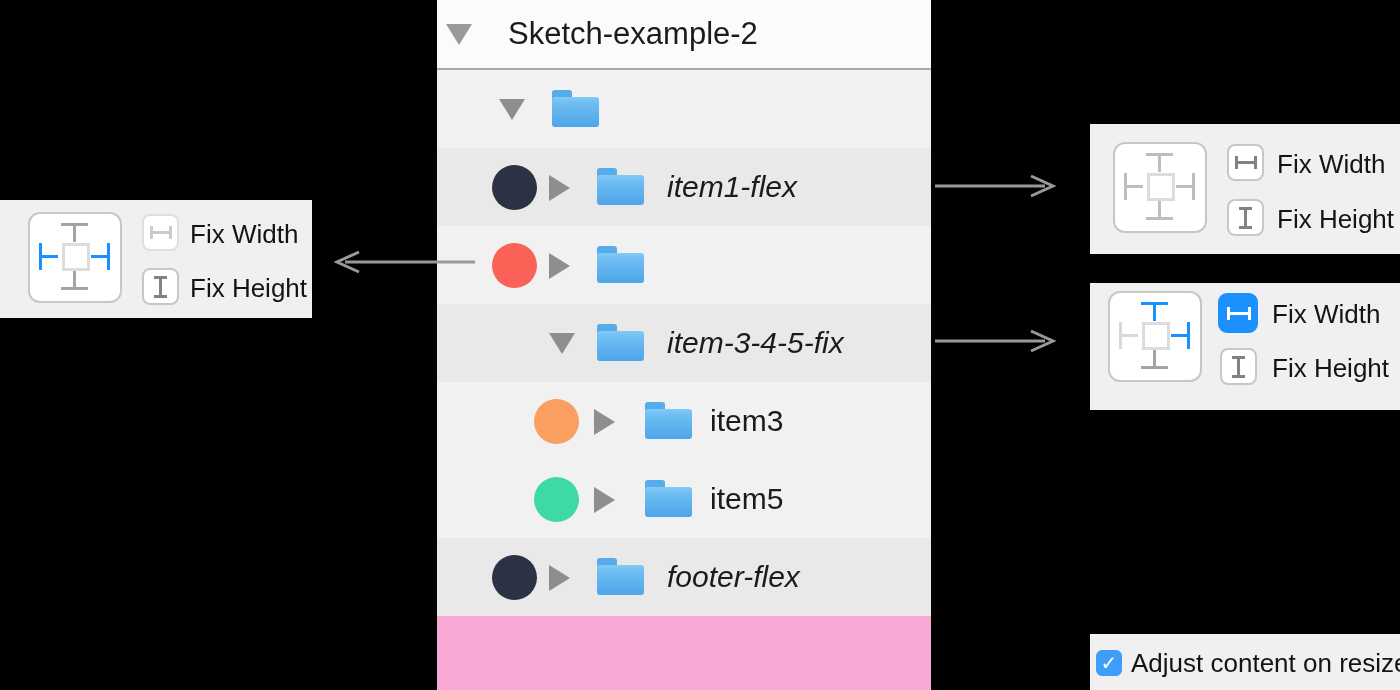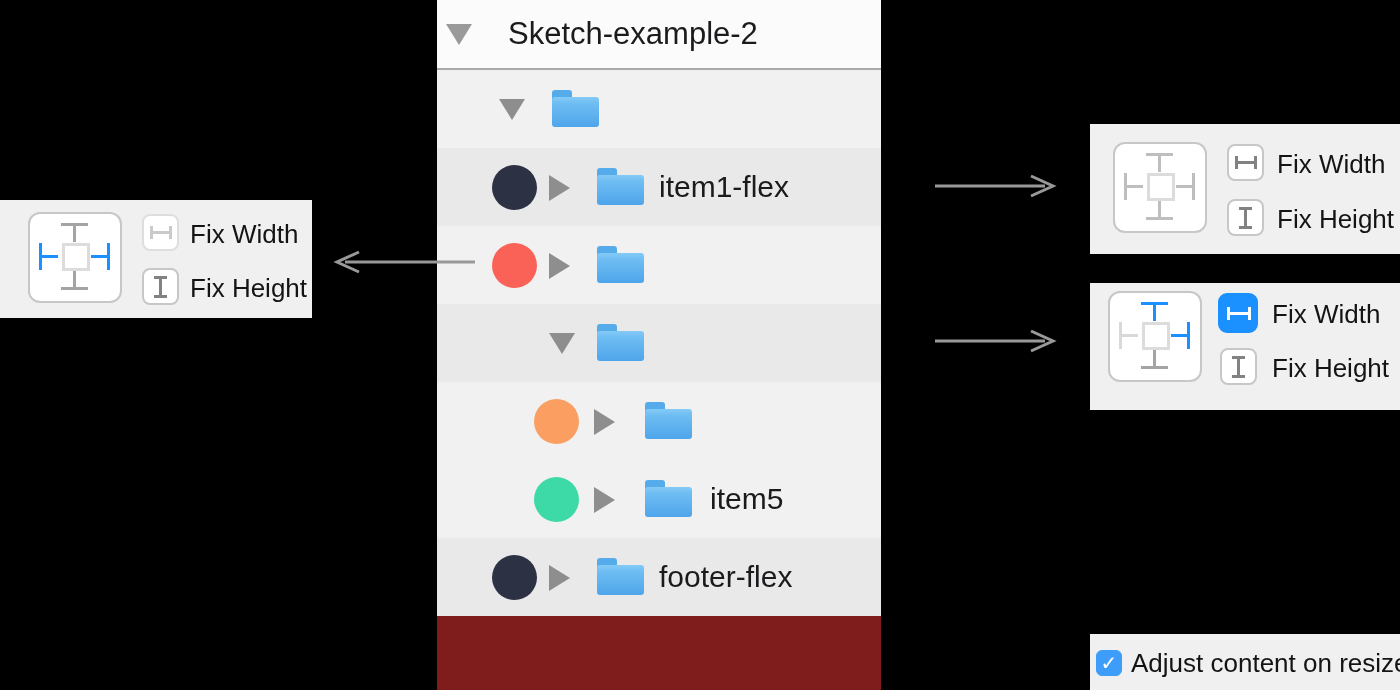--- a/index.html
+++ b/index.html
@@ -4,42 +4,42 @@
 <style>
   html,body{margin:0;padding:0;}
   body{
     width:1400px;height:690px;background:#000;overflow:hidden;position:relative;
     font-family:"Liberation Sans","DejaVu Sans",sans-serif;
     -webkit-font-smoothing:antialiased;
   }
   .stage{position:absolute;inset:0;}
 
   
-  .layers-panel{position:absolute;left:437px;top:0;width:444px;height:690px;background:#7f1d1d;}
+  .layers-panel{position:absolute;left:437px;top:0;width:494px;height:690px;background:#f9a8d4;}
   .lp-header{position:relative;height:68px;background:#FBFBFB;}
   .lp-sep{height:2px;background:#A9A9A9;}
   .row{position:relative;height:78px;}
   .shade-l{background:#F1F1F1;}
   .shade-d{background:#E9E9E9;}
   .row .label, .lp-header .title{
     position:absolute;font-size:30px;font-weight:500;color:#1B1B1E;line-height:78px;white-space:nowrap;
   }
   .lp-header .title{left:71px;line-height:68px;font-size:31px;}
   .tri{position:absolute;width:0;height:0;}
   .tri.down{border-left:13px solid transparent;border-right:13px solid transparent;border-top:21px solid #8E8E8E;top:29px;}
   .tri.right{border-top:13px solid transparent;border-bottom:13px solid transparent;border-left:21px solid #8E8E8E;top:27px;}
   .lp-header .tri.down{left:9px;top:24px;border-top-color:#9A9A9A;}
   .dot{position:absolute;width:45px;height:45px;border-radius:50%;top:17px;}
   .folder{position:absolute;width:47px;height:37px;top:20px;}
   .folder .tab{position:absolute;left:0;top:0;width:20px;height:12px;background:#56ACEB;border-radius:3px 3px 0 0;}
   .folder .body{position:absolute;left:0;top:7px;width:47px;height:30px;border-radius:3px;
     background:linear-gradient(#85CAF6,#6FBEF3 20%,#4EA5EA);}
   
   .pos-grid .tri{left:62px;} .pos-grid .folder{left:115px;} .pos-grid .label{left:185px;}
-  .pos-l2 .dot{left:55px;} .pos-l2 .tri{left:112px;} .pos-l2 .folder{left:160px;} .pos-l2 .label{left:222px;}
+  .pos-l2 .dot{left:55px;} .pos-l2 .tri{left:112px;} .pos-l2 .folder{left:160px;} .pos-l2 .label{left:230px;font-style:italic;}
   .pos-l3 .dot{left:97px;} .pos-l3 .tri{left:157px;} .pos-l3 .folder{left:208px;} .pos-l3 .label{left:273px;}
 
   
   .callout{position:absolute;background:#F0F0F0;}
   #callout-left{left:0;top:200px;width:312px;height:118px;}
   #callout-right-top{left:1090px;top:124px;width:310px;height:130px;}
   #callout-right-mid{left:1090px;top:283px;width:310px;height:127px;}
   #resize-options{left:1090px;top:634px;width:310px;height:56px;background:#F0F0F0;}
 
   
@@ -138,29 +138,31 @@
           <i class="body"></i>
         </span>
     </div>
 
     <div class="row shade-d pos-l2">
       <span class="tri down"></span>
       <span class="folder">
           <i class="tab"></i>
           <i class="body"></i>
         </span>
+      <span class="label">item-3-4-5-fix</span>
     </div>
 
     <div class="row shade-l pos-l3">
       <span class="dot" style="background-color: rgb(250, 158, 98);"></span>
       <span class="tri right"></span>
       <span class="folder">
           <i class="tab"></i>
           <i class="body"></i>
         </span>
+      <span class="label">item3</span>
     </div>
 
 
     <div class="row shade-l pos-l3">
       <span class="dot" style="background-color: rgb(61, 217, 166);"></span>
       <span class="tri right"></span>
       <span class="folder">
           <i class="tab"></i>
           <i class="body"></i>
         </span>

